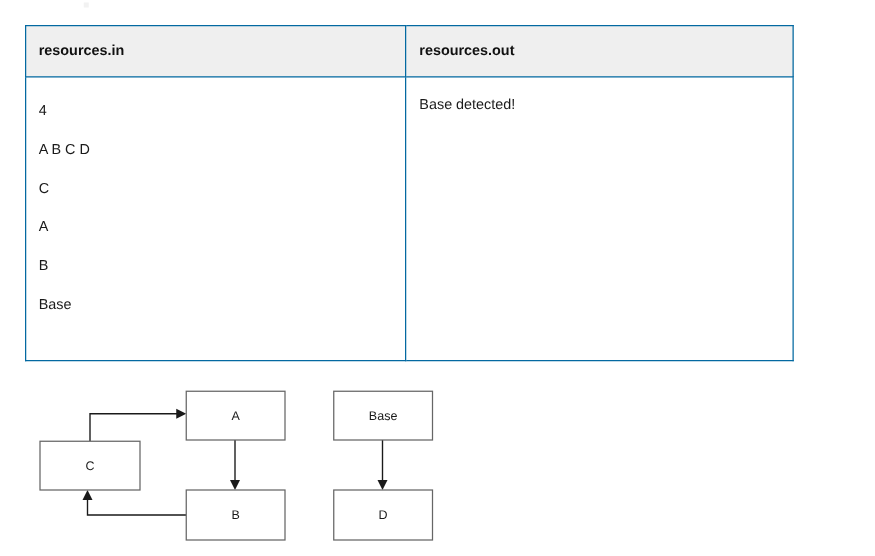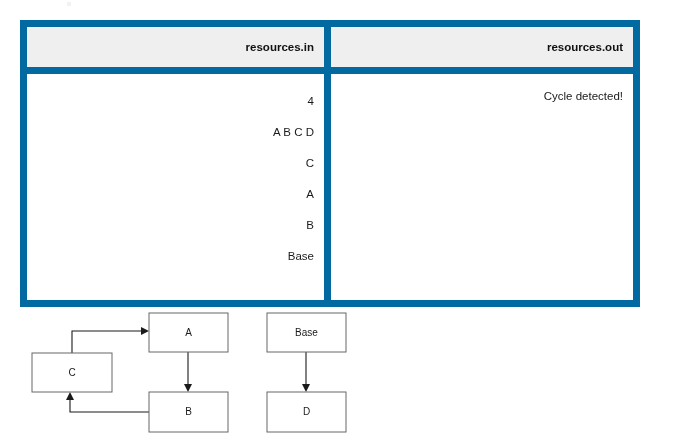--- a/index.html
+++ b/index.html
@@ -21,22 +21,22 @@
   .io-table {
     position: absolute;
     left: 20px;
     top: 20px;
     width: 615px;
     border-collapse: collapse;
     table-layout: fixed;
   }
   .io-table th,
   .io-table td {
-    border: 7px solid #0369a1;
-    text-align: right;
+    border: 1px solid #0369a1;
+    text-align: left;
     vertical-align: top;
     padding: 0;
   }
   .io-table th {
     background: #efefef;
     font-size: 11.5px;
     font-weight: bold;
     height: 40px;
     padding: 0 10px;
     vertical-align: middle;
@@ -128,21 +128,21 @@
           <span class="ln">4</span>
           <span class="ln">A B C D</span>
           <span class="ln">C</span>
           <span class="ln">A</span>
           <span class="ln">B</span>
           <span class="ln">Base</span>
         </div>
       </td>
       <td>
         <div class="cell-out">
-          <span class="ln">Cycle detected!</span>
+          <span class="ln">Base detected!</span>
         </div>
       </td>
     </tr>
   </tbody>
 </table>
 
 <div class="diagram">
   <svg width="700" height="145" viewBox="0 0 700 145" xmlns="http://www.w3.org/2000/svg">
 
     <g>

